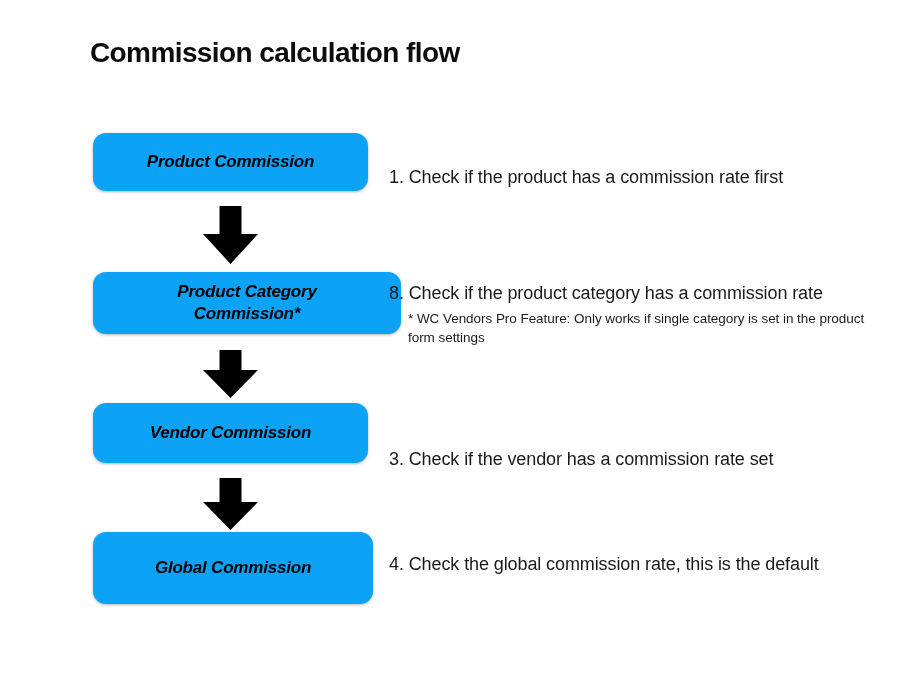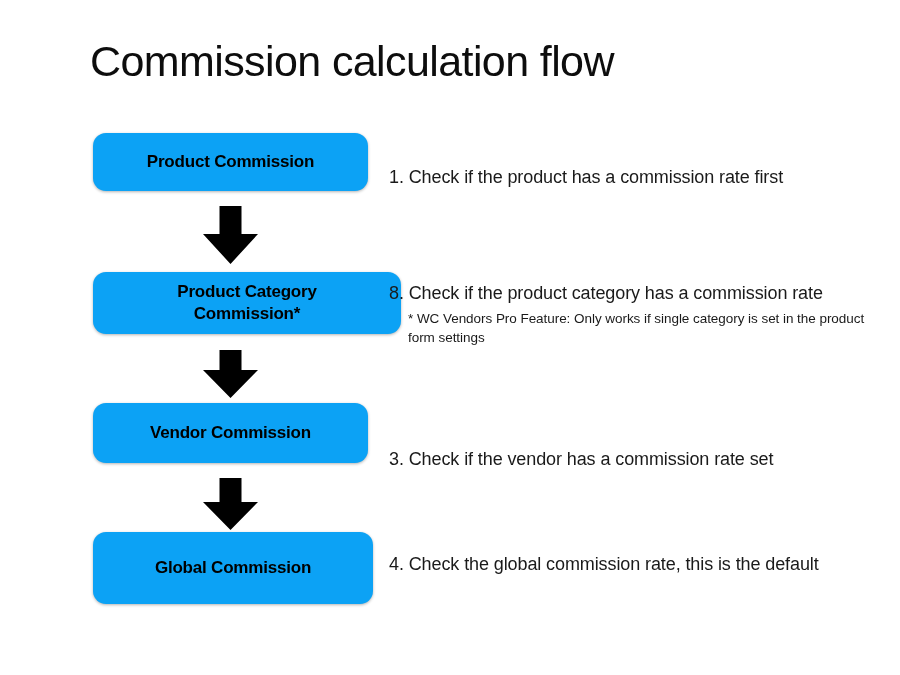--- a/index.html
+++ b/index.html
@@ -21,40 +21,41 @@
     width: 900px;
     height: 675px;
     background: #ffffff;
   }
 
   
   .page-title {
     position: absolute;
     left: 90px;
     top: 38px;
-    font-size: 43px;
-    font-weight: normal;
+    font-size: 28px;
+    font-weight: bold;
     color: #0d0d0d;
     letter-spacing: -0.6px;
     line-height: 1.1;
     white-space: nowrap;
   }
 
   
   .node-box {
     position: absolute;
     left: 93px;
     background: #0CA2F5;
     border-radius: 13px;
     box-shadow: 0 1px 3px rgba(0,0,0,0.30);
     display: flex;
     align-items: center;
     justify-content: center;
     box-sizing: border-box;
     padding: 0 10px;
+    font-style: italic;
   }
   .node-label {
     font-size: 17px;
     font-weight: bold;
     color: #000000;
     text-align: center;
     line-height: 1.32;
     letter-spacing: -0.2px;
   }
 

